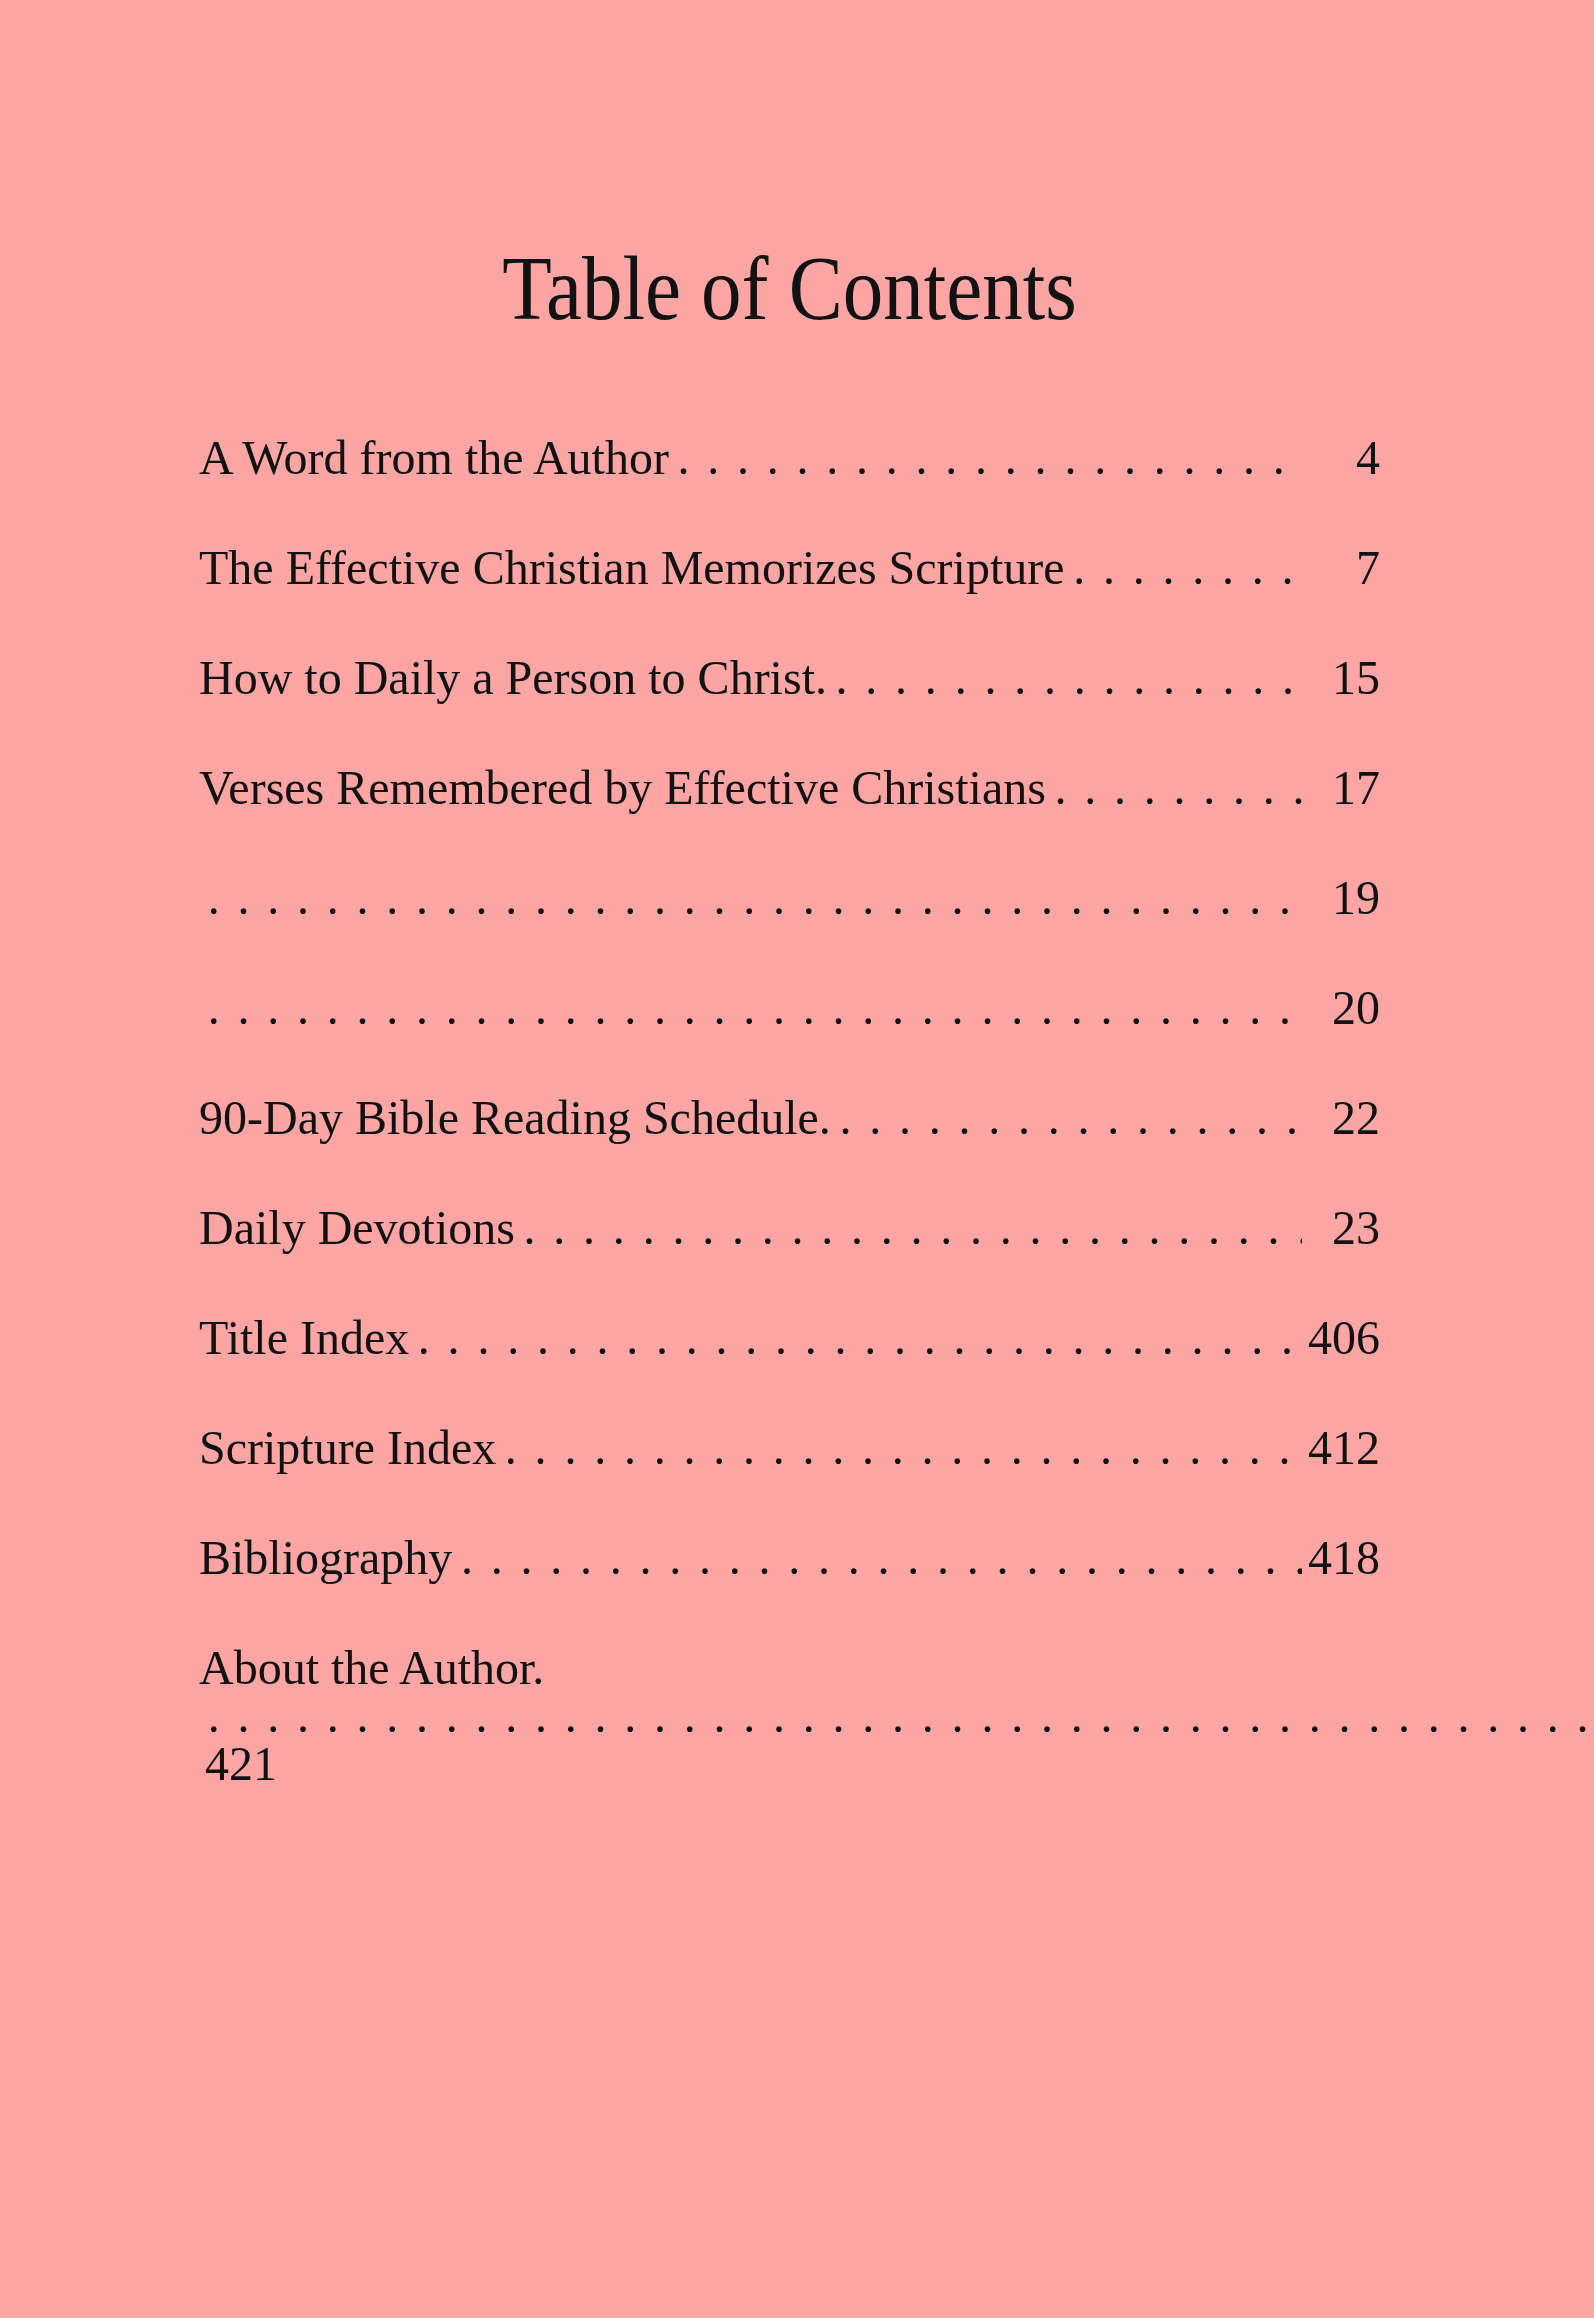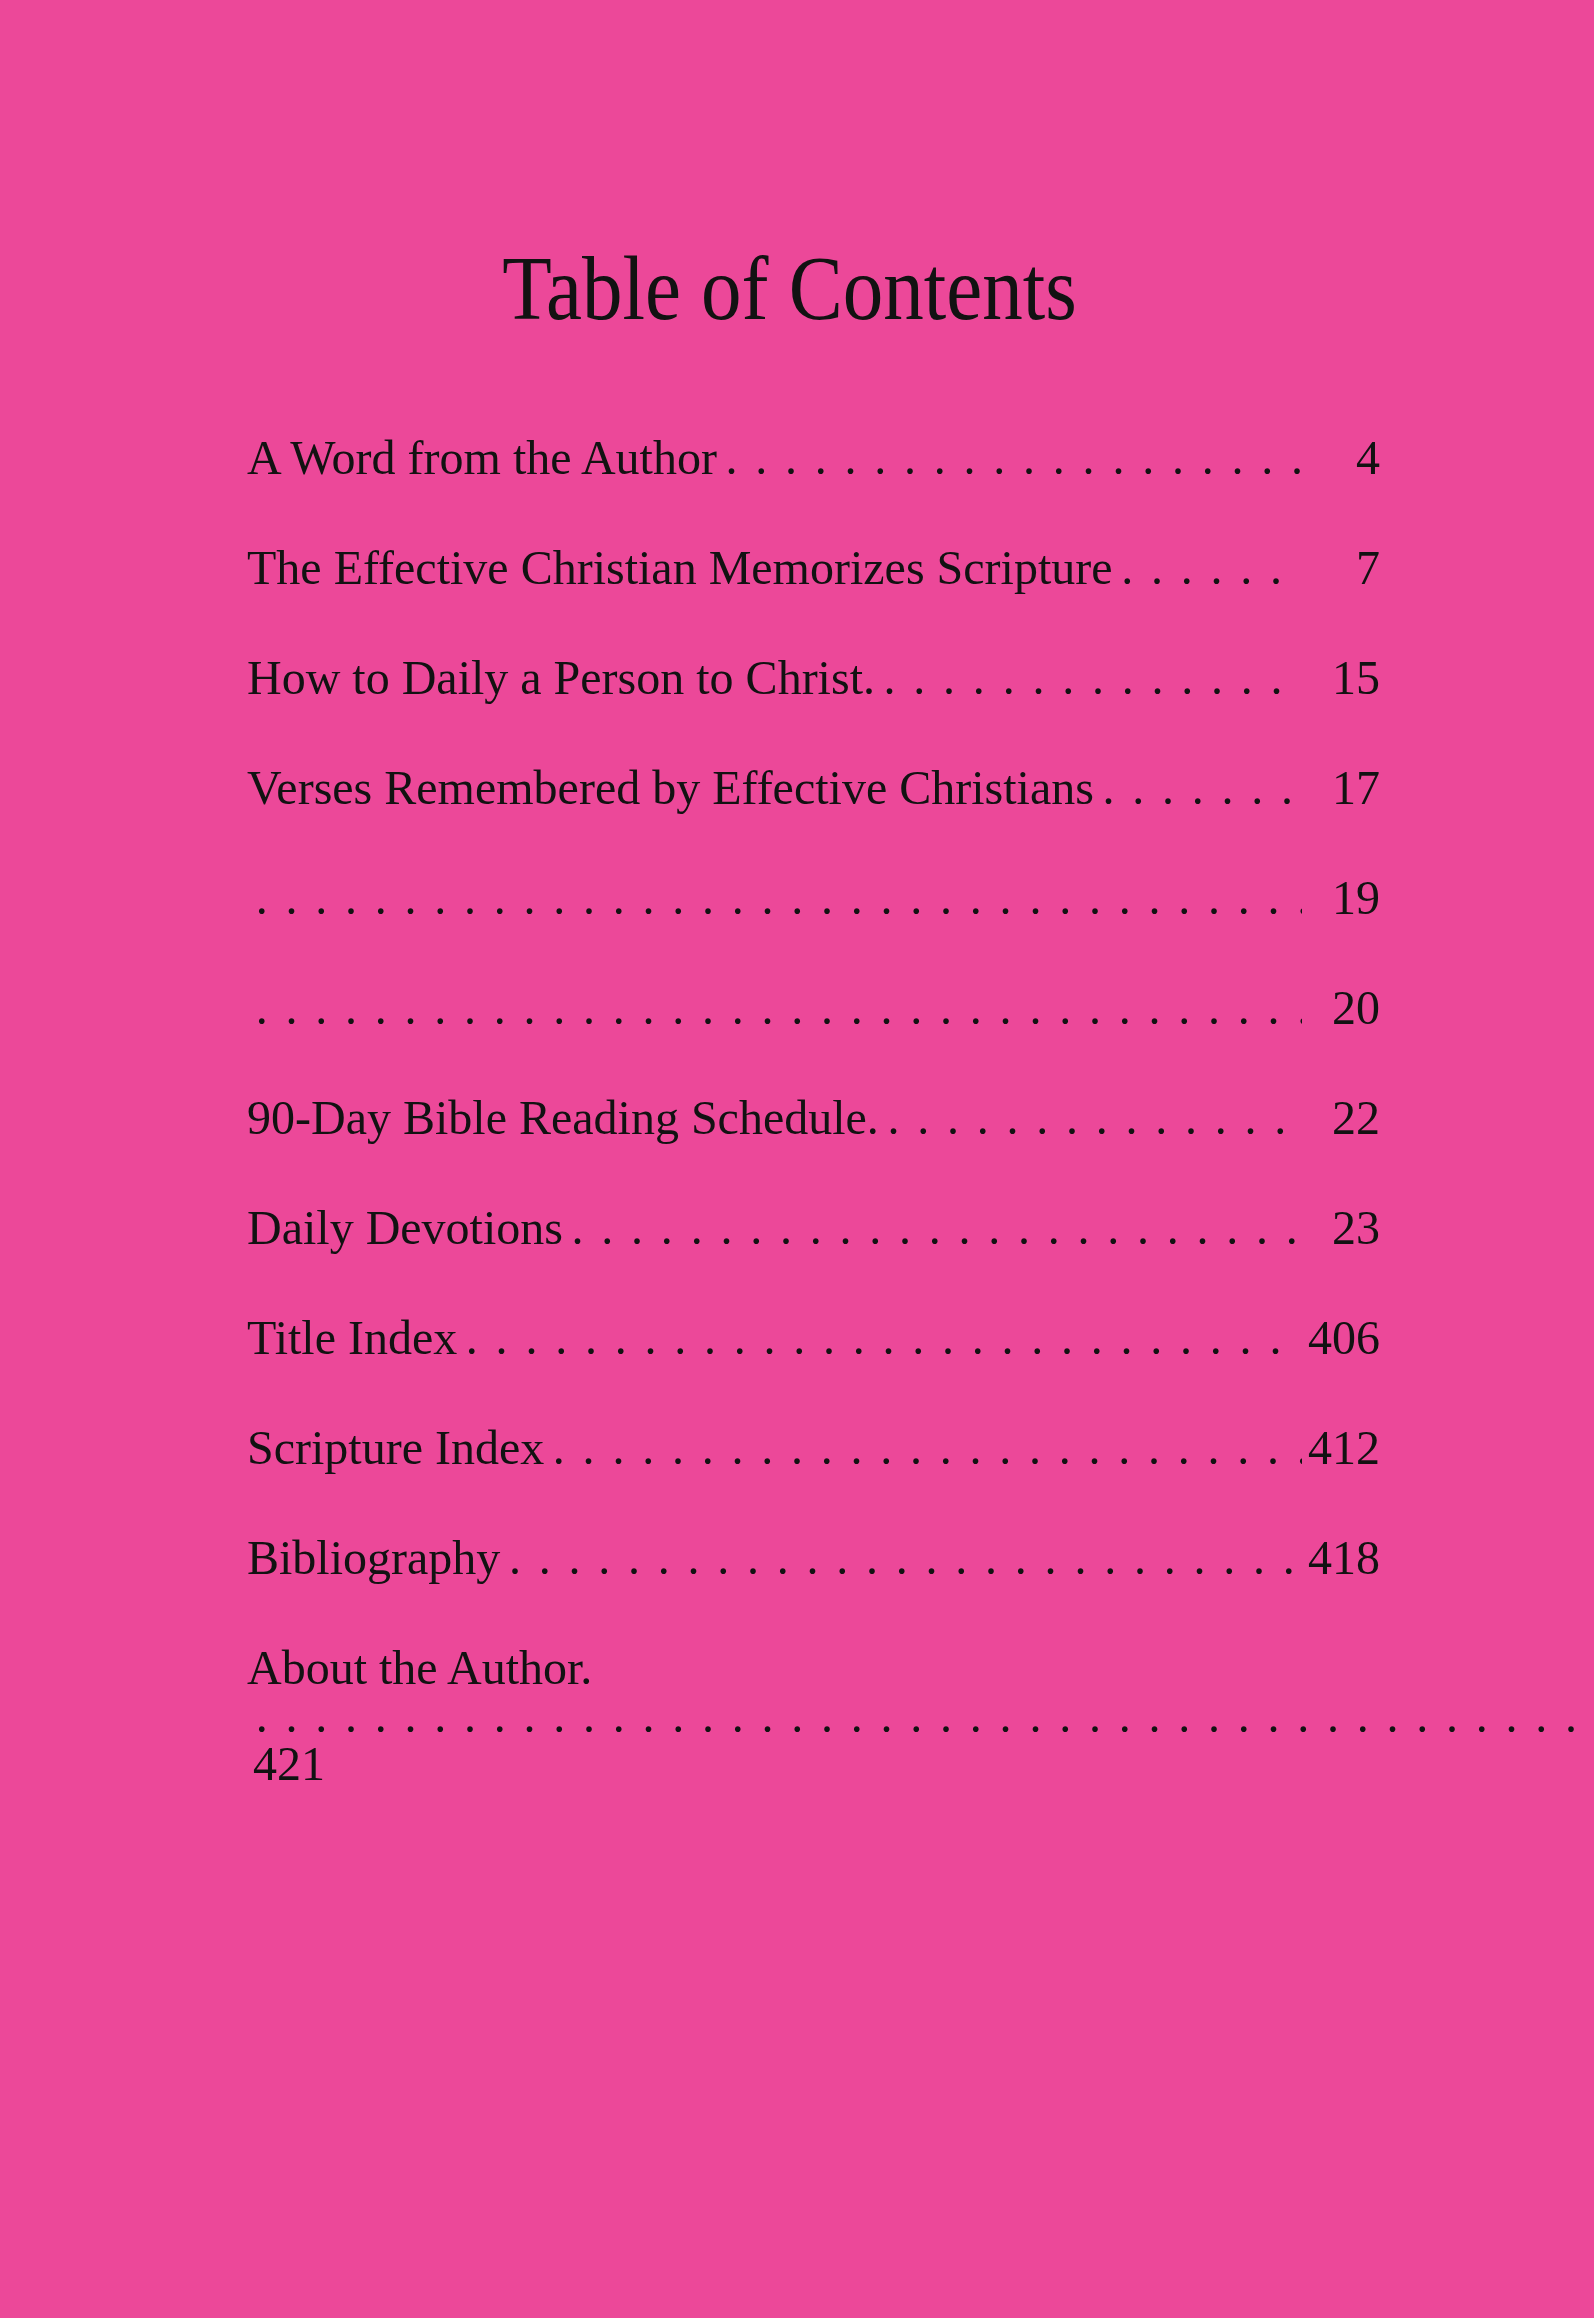--- a/index.html
+++ b/index.html
@@ -12,41 +12,40 @@
     height: 2319px;
     font-family: "Liberation Serif", "DejaVu Serif", serif;
     color: #121212;
     overflow: hidden;
   }
   .page {
     box-sizing: border-box;
     width: 1594px;
     height: 2319px;
     padding: 244px 214px 0 199px;
-    background: #ec4899;
+    background: #fca5a5;
   }
   .title {
     font-size: 90px;
     font-weight: 400;
     line-height: 1;
     margin: 0 0 100px 0;
     text-align: center;
     transform: scaleX(0.9);
     transform-origin: 50% 50%;
     white-space: nowrap;
   }
   .toc {
     font-size: 48px;
     line-height: 1;
   }
   .row {
     display: flex;
     align-items: baseline;
     margin-bottom: 62px;
-    margin-left: 48px;
   }
   .row:last-child {
     margin-bottom: 0;
     flex-direction: column;
   }
   .entry-title {
     flex: 0 0 auto;
     white-space: nowrap;
   }
   .leader {

